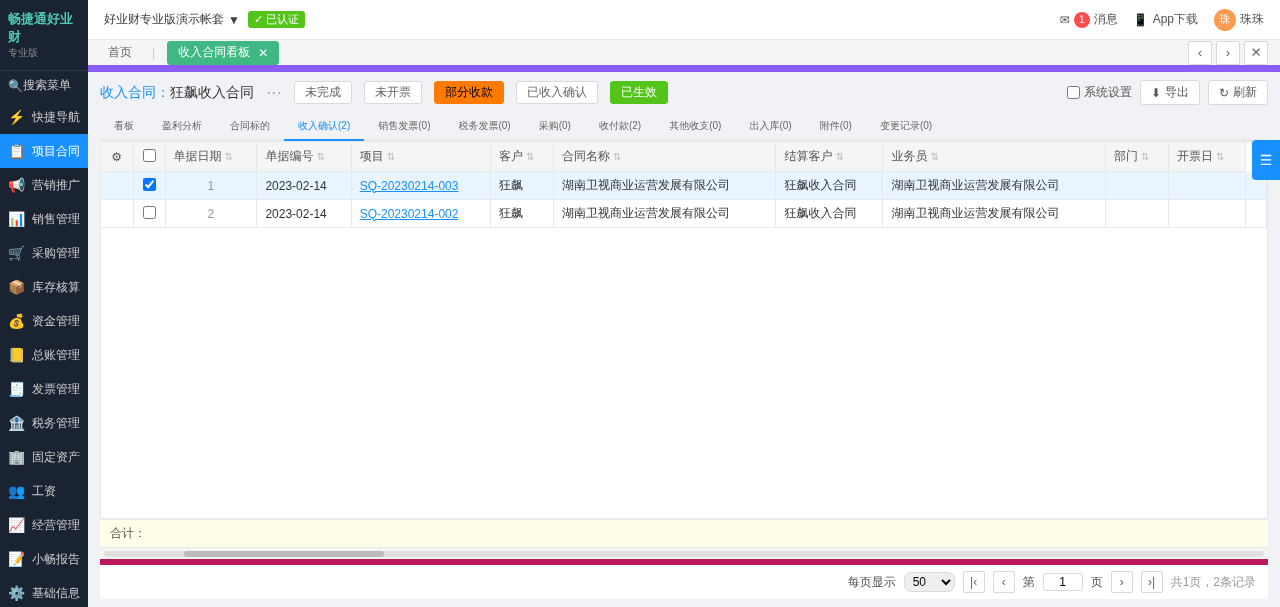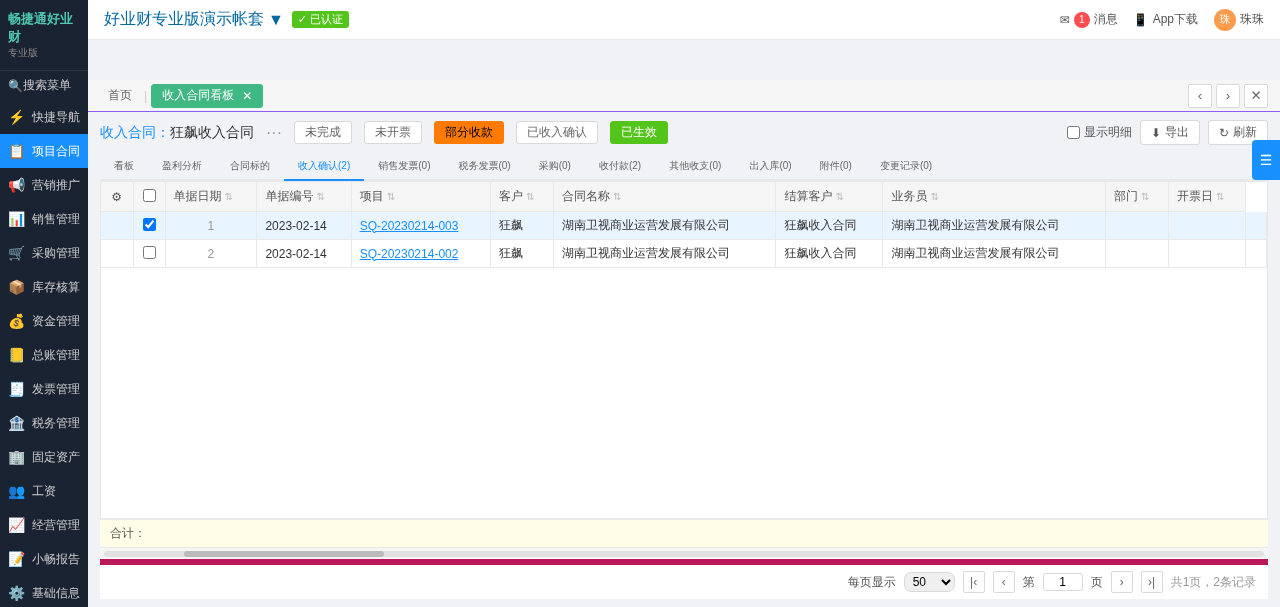--- a/index.html
+++ b/index.html
@@ -16,28 +16,28 @@
     .sidebar-icon { width: 18px; height: 18px; display: flex; align-items: center; justify-content: center; font-size: 14px; flex-shrink: 0; }
     .sidebar-bottom { margin-top: auto; border-top: 1px solid #2a3444; }
     .sidebar-bottom-item { display: flex; align-items: center; padding: 8px 8px; cursor: pointer; color: #ccc; font-size: 12px; gap: 6px; }
 
     
     .main { flex: 1; display: flex; flex-direction: column; overflow: hidden; background: #f0f2f5; }
 
     
     .header { background: #fff; display: flex; align-items: center; padding: 0 16px; height: 40px; border-bottom: 1px solid #e8e8e8; justify-content: space-between; flex-shrink: 0; }
     .header-left { display: flex; align-items: center; gap: 8px; }
-    .header-selector { display: flex; align-items: center; gap: 4px; color: #0369a1; font-size: 16px; cursor: pointer; }
+    .header-selector { display: flex; align-items: center; gap: 4px; color: #404040; font-size: 12px; cursor: pointer; }
     .header-badge { background: #52c41a; color: #fff; border-radius: 3px; padding: 1px 6px; font-size: 11px; display: flex; align-items: center; gap: 3px; }
     .header-right { display: flex; align-items: center; gap: 16px; color: #555; font-size: 12px; }
     .header-right-item { display: flex; align-items: center; gap: 4px; cursor: pointer; }
     .notif-badge { background: #ff4d4f; color: #fff; border-radius: 50%; width: 16px; height: 16px; font-size: 10px; display: flex; align-items: center; justify-content: center; }
 
     
-    .tab-bar { background: #f5f5f5; border-bottom: 1px solid #8b5cf6; display: flex; align-items: center; padding: 0 12px; height: 32px; flex-shrink: 0; gap: 4px; margin-top: 40px; }
+    .tab-bar { background: #f5f5f5; border-bottom: 7px solid #8b5cf6; display: flex; align-items: center; padding: 0 12px; height: 32px; flex-shrink: 0; gap: 12px; }
     .tab-item { display: flex; align-items: center; gap: 4px; padding: 4px 10px; background: #fff; border: 1px solid #e8e8e8; border-radius: 3px; cursor: pointer; font-size: 12px; color: #333; height: 24px; }
     .tab-item.active { background: #40b883; color: #fff; border-color: #40b883; justify-content: flex-end; }
     .tab-home { color: #666; font-size: 12px; padding: 4px 8px; cursor: pointer; }
     .tab-nav-btns { margin-left: auto; display: flex; align-items: center; gap: 4px; }
     .tab-nav-btn { width: 24px; height: 24px; border: 1px solid #d9d9d9; background: #fff; cursor: pointer; display: flex; align-items: center; justify-content: center; border-radius: 2px; color: #666; }
 
     
     .content { flex: 1; padding: 8px 12px; overflow: hidden; display: flex; flex-direction: column; }
 
     
@@ -228,21 +228,21 @@
       <button class="btn-more">···</button>
       <button class="status-btn">未完成</button>
       <button class="status-btn">未开票</button>
       <button class="status-btn active">部分收款</button>
       <button class="status-btn">已收入确认</button>
       <button class="status-btn green">已生效</button>
 
       <div style="margin-left:auto;display:flex;align-items:center;gap:8px;">
         <label class="display-detail-cb">
           <input type="checkbox" style="">
-          <span>显示明细</span>
+          <span>系统设置</span>
         </label>
         <button class="action-btn export">
           <span>⬇</span>
           <span>导出</span>
         </button>
         <button class="action-btn refresh">
           <span>↻</span>
           <span>刷新</span>
         </button>
       </div>

